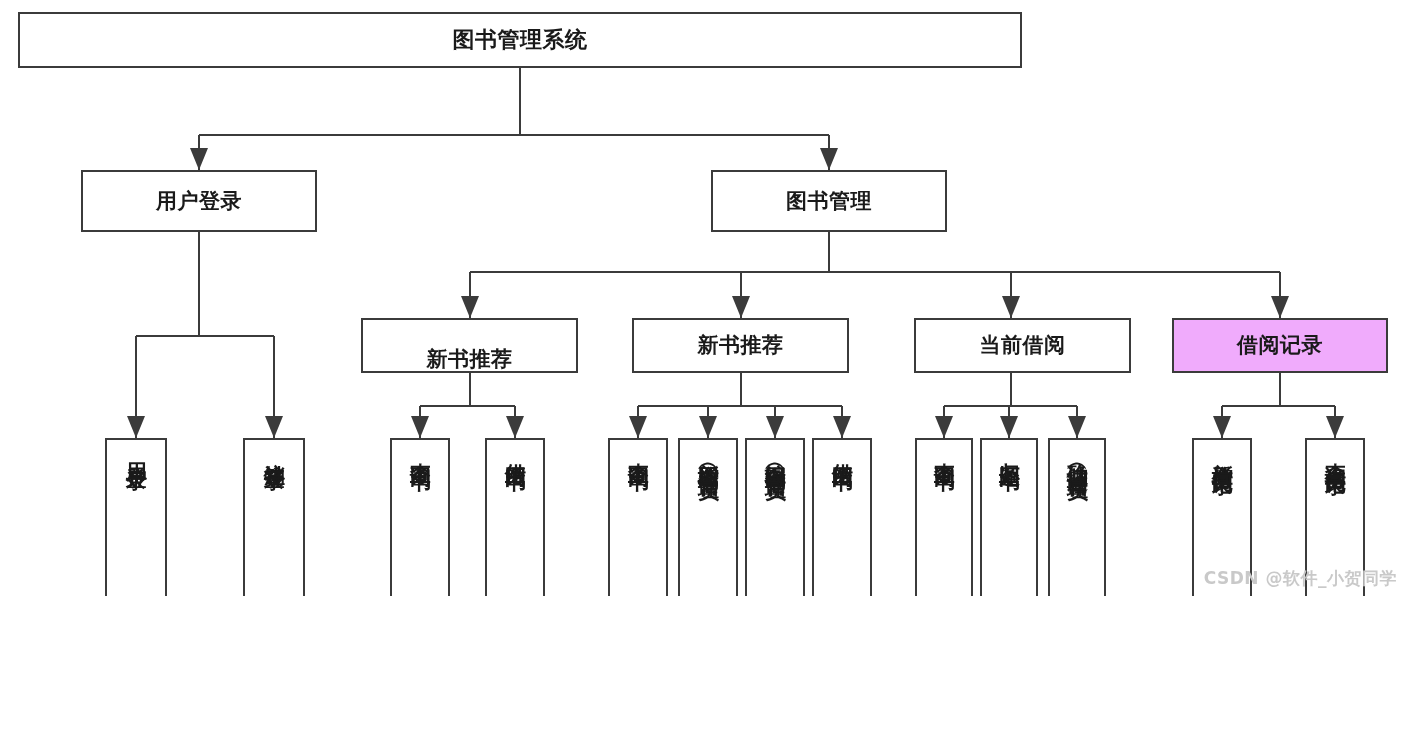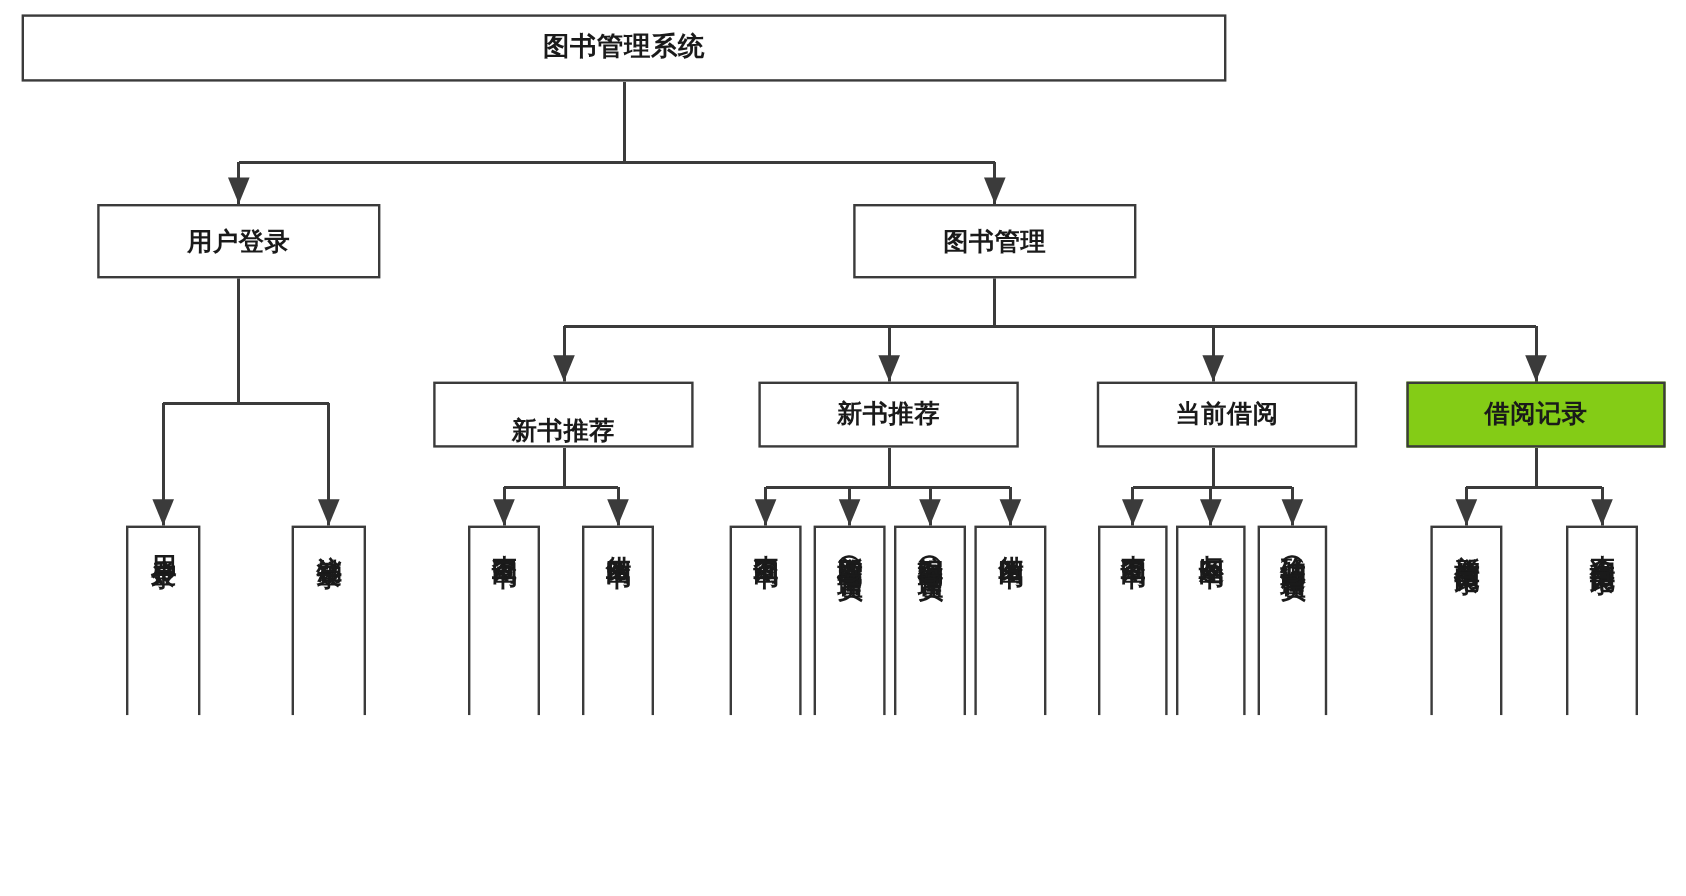--- a/index.html
+++ b/index.html
@@ -148,21 +148,21 @@
       </div>
       <div class="node horiz" style="left: 361px; top: 318px; width: 217px; height: 55px; border-color: rgb(59, 59, 59); background: rgb(255, 255, 255); align-items: flex-end;">
         <span class="node-label" style="color: rgb(26, 26, 26);">新书推荐</span>
       </div>
       <div class="node horiz" style="left: 632px; top: 318px; width: 217px; height: 55px; border-color: rgb(59, 59, 59); background: rgb(255, 255, 255);">
         <span class="node-label" style="color: rgb(26, 26, 26);">新书推荐</span>
       </div>
       <div class="node horiz" style="left: 902px; top: 318px; width: 217px; height: 55px; border-color: rgb(59, 59, 59); background: rgb(255, 255, 255); margin-left: 12px;">
         <span class="node-label" style="color: rgb(26, 26, 26);">当前借阅</span>
       </div>
-      <div class="node horiz" style="left: 1172px; top: 318px; width: 216px; height: 55px; border-color: rgb(59, 59, 59); background: #84cc16;">
+      <div class="node horiz" style="left: 1172px; top: 318px; width: 216px; height: 55px; border-color: rgb(59, 59, 59); background: #f0abfc;">
         <span class="node-label" style="color: rgb(26, 26, 26);">借阅记录</span>
       </div>
       <div class="node vert" style="left: 105px; top: 438px; width: 62px; height: 297px; border-color: rgb(59, 59, 59); background: rgb(255, 255, 255);">
         <span class="node-label" style="color: rgb(26, 26, 26);">用户登录</span>
       </div>
       <div class="node vert" style="left: 243px; top: 438px; width: 62px; height: 297px; border-color: rgb(59, 59, 59); background: rgb(255, 255, 255);">
         <span class="node-label" style="color: rgb(26, 26, 26);">注销登录</span>
       </div>
       <div class="node vert" style="left: 390px; top: 438px; width: 60px; height: 297px; border-color: rgb(59, 59, 59); background: rgb(255, 255, 255);">
         <span class="node-label" style="color: rgb(26, 26, 26);">查询图书</span>
@@ -192,14 +192,15 @@
         <span class="node-label" style="color: rgb(26, 26, 26);">确认归还（管理员）</span>
       </div>
       <div class="node vert" style="left: 1192px; top: 438px; width: 60px; height: 297px; border-color: rgb(59, 59, 59); background: rgb(255, 255, 255);">
         <span class="node-label" style="color: rgb(26, 26, 26);">新增借阅记录</span>
       </div>
       <div class="node vert" style="left: 1305px; top: 438px; width: 60px; height: 297px; border-color: rgb(59, 59, 59); background: rgb(255, 255, 255);">
         <span class="node-label" style="color: rgb(26, 26, 26);">查询借阅记录</span>
       </div>
     </div>
 
+  <div id="watermark">CSDN @软件_小贺同学</div>
 
 </div>
 
 </body></html>

